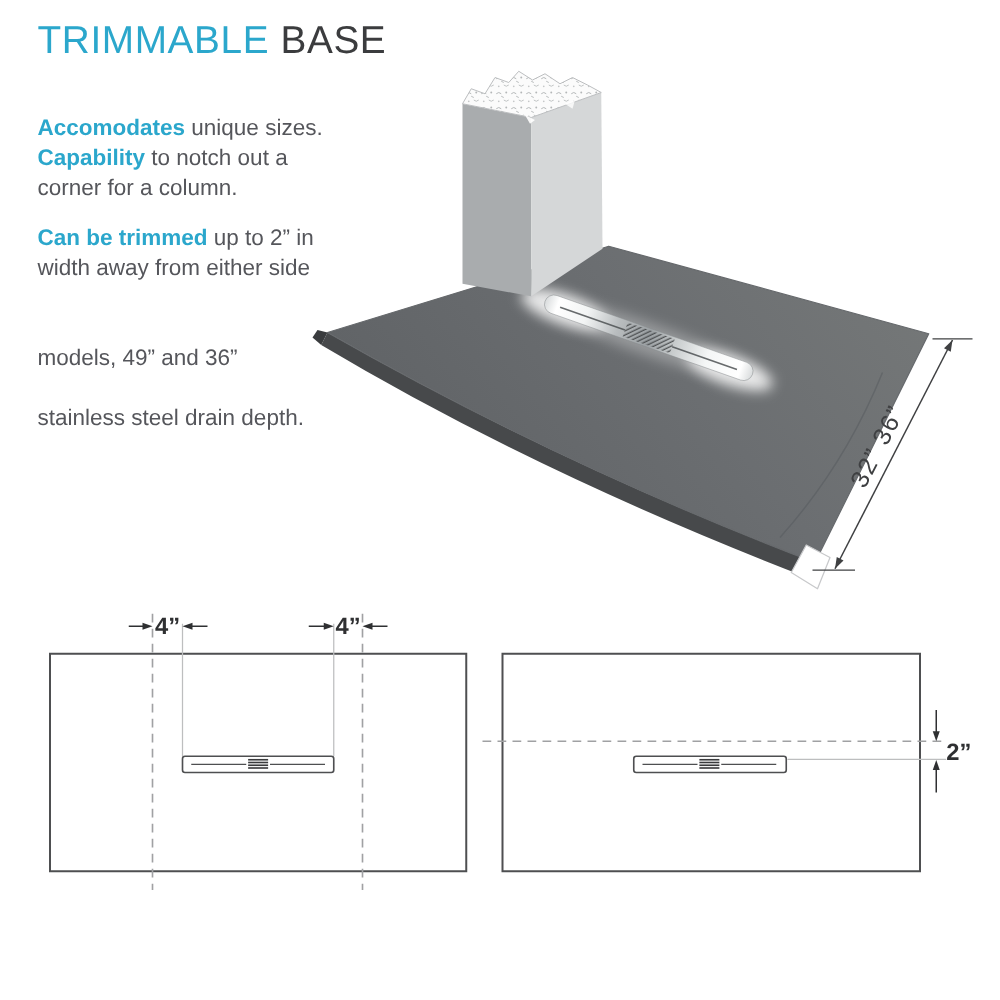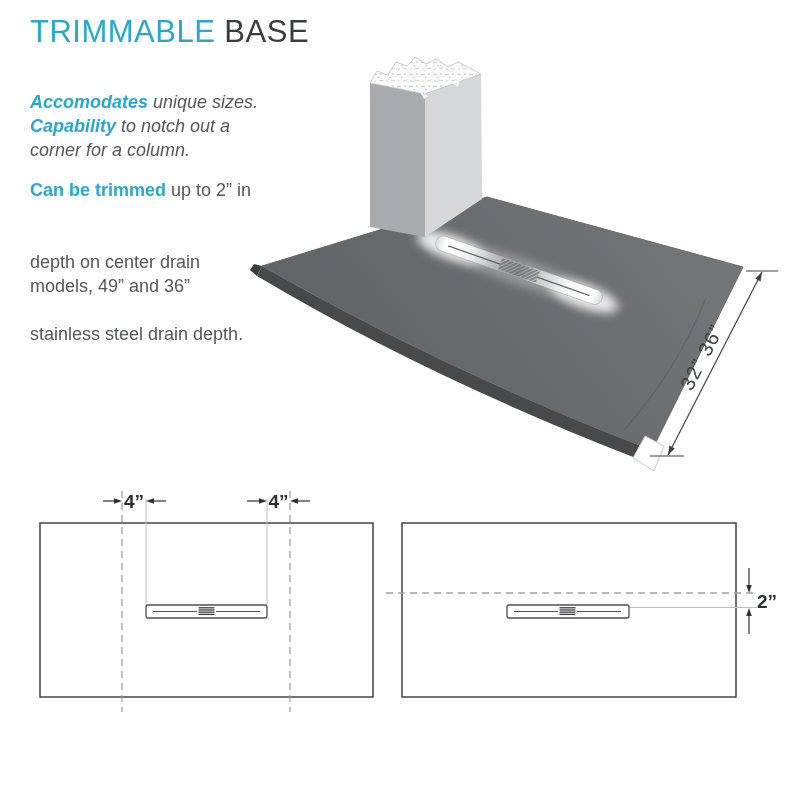--- a/index.html
+++ b/index.html
@@ -11,21 +11,21 @@
     position:absolute; left:30px; top:14px;
     font-size:31px; font-weight:500; letter-spacing:.5px; white-space:nowrap;
   }
   .title .accent { color:#2BA7CC; }
   .title .rest  { color:#3B3C3E; margin-left:9px; }
   .para {
     position:absolute; left:30px; width:290px;
     font-size:18px; line-height:24px; color:#55565B;
   }
   .para .accent { color:#2BA7CC; font-weight:700; }
-  #intro    { top:72px;font-style:italic; }
+  #intro    { top:72px; }
   #features { top:160px; }
   svg.art { position:absolute; left:0; top:0; }
   .dimlabel { font-size:19px; font-weight:700; fill:#2F3032; }
   .isolabel { font-size:20px; font-weight:500; fill:#3F4042; letter-spacing:1px; }
 </style>
 </head>
 <body>
 
 <div class="page">
 
@@ -34,23 +34,23 @@
   </div>
 
   <p class="para" id="intro">
     <span class="accent">Accomodates</span><span> unique sizes.</span><br>
     <span class="accent">Capability</span><span> to notch out a</span><br>
     <span>corner for a column.</span>
   </p>
 
   <p class="para" id="features">
     <span class="accent">Can be trimmed</span><span> up to 2” in</span><br>
+    <span>width away from either side</span><br>
     <br>
     <br>
-    <span>depth on center drain</span><br>
     <span>models, 49” and 36”</span><br>
     <br>
     <span>stainless steel drain depth.</span>
   </p>
 
   <svg class="art" width="800" height="800" viewBox="0 0 800 800">
     <defs>
       <linearGradient id="baseTopGrad" gradientUnits="userSpaceOnUse" x1="743" y1="197" x2="400" y2="470">
         <stop offset="0" stop-color="#767979"></stop>
         <stop offset="0.5" stop-color="#6B6E71"></stop>

